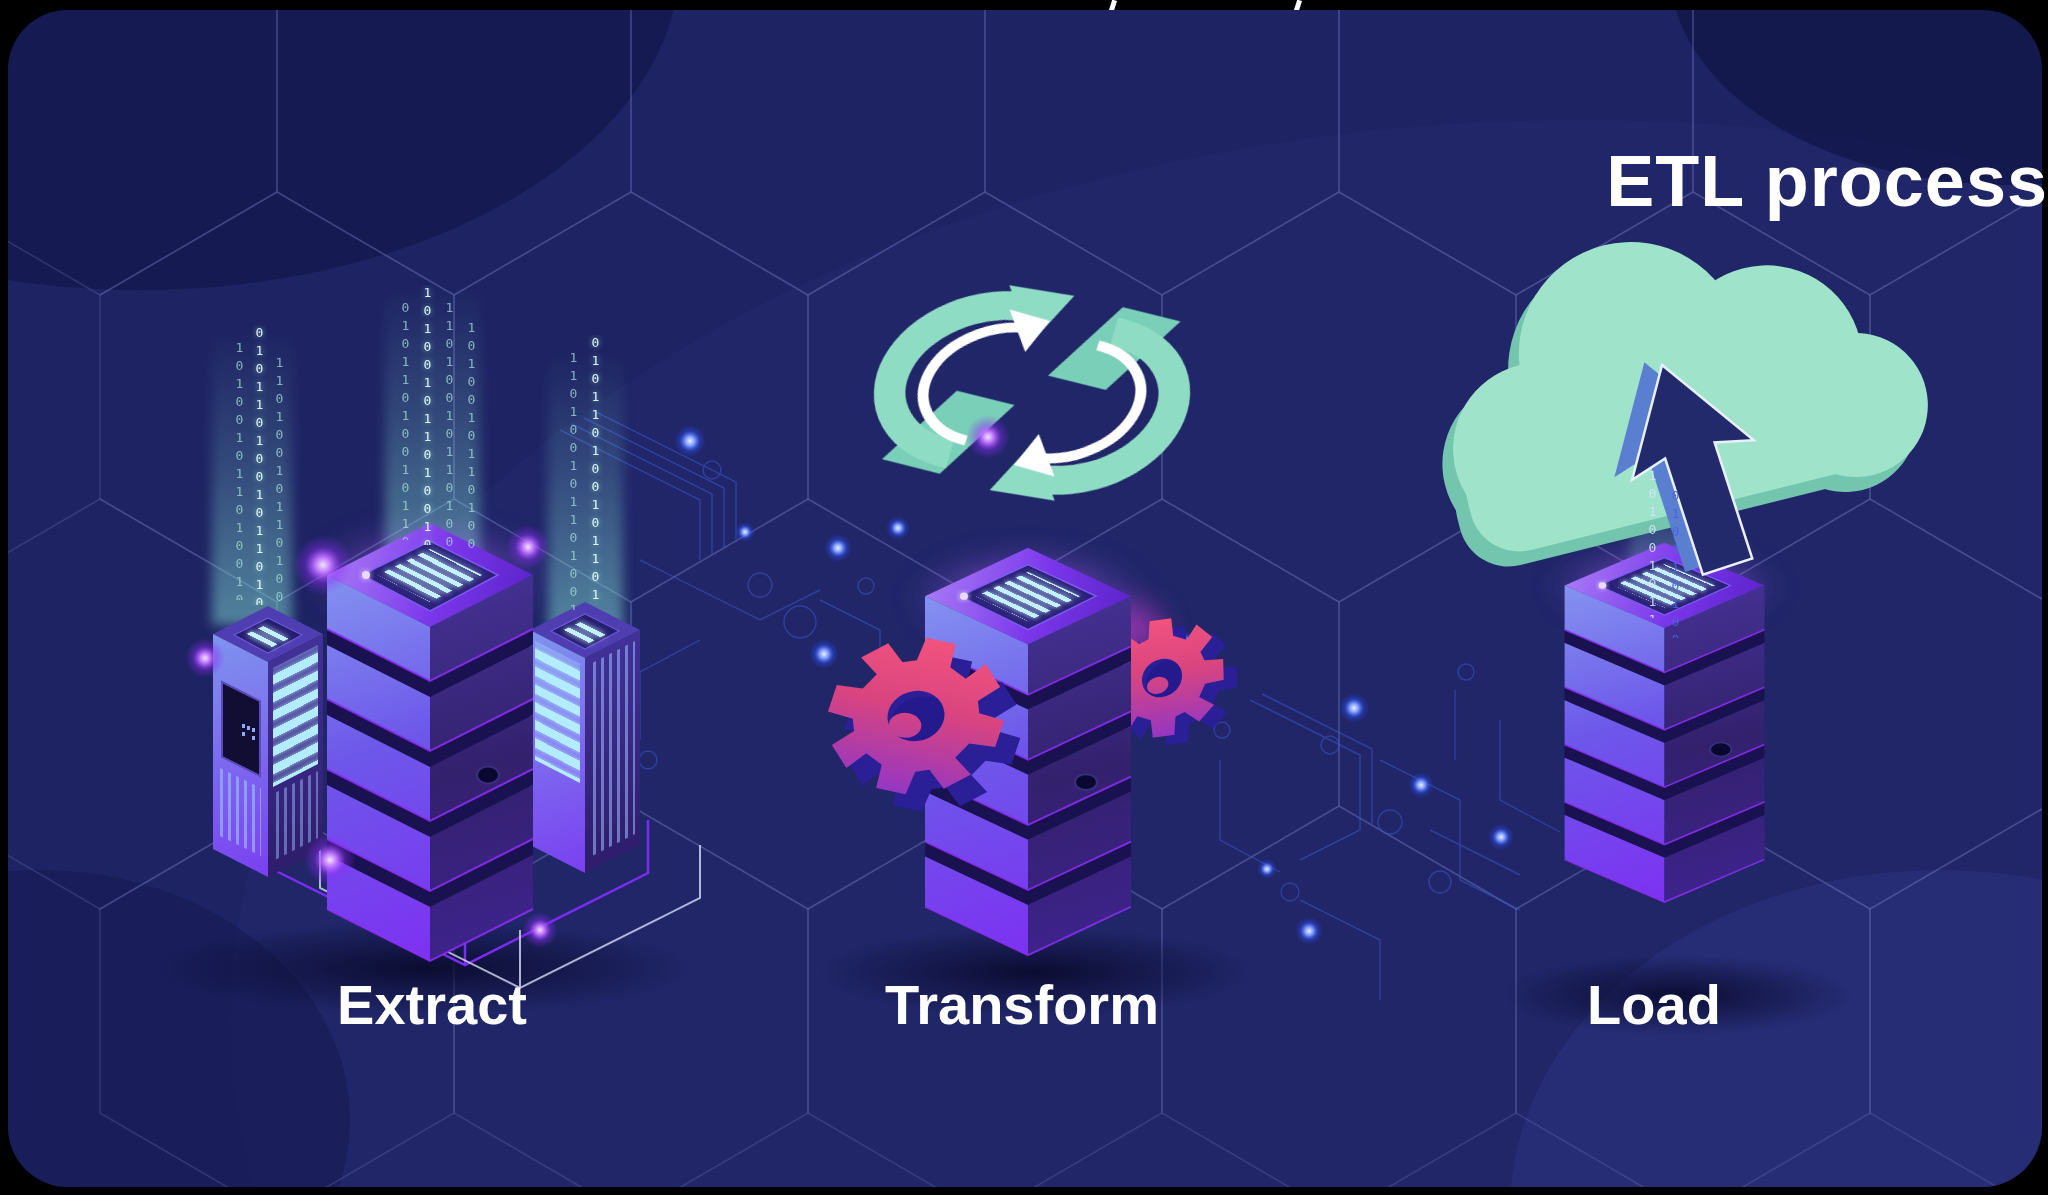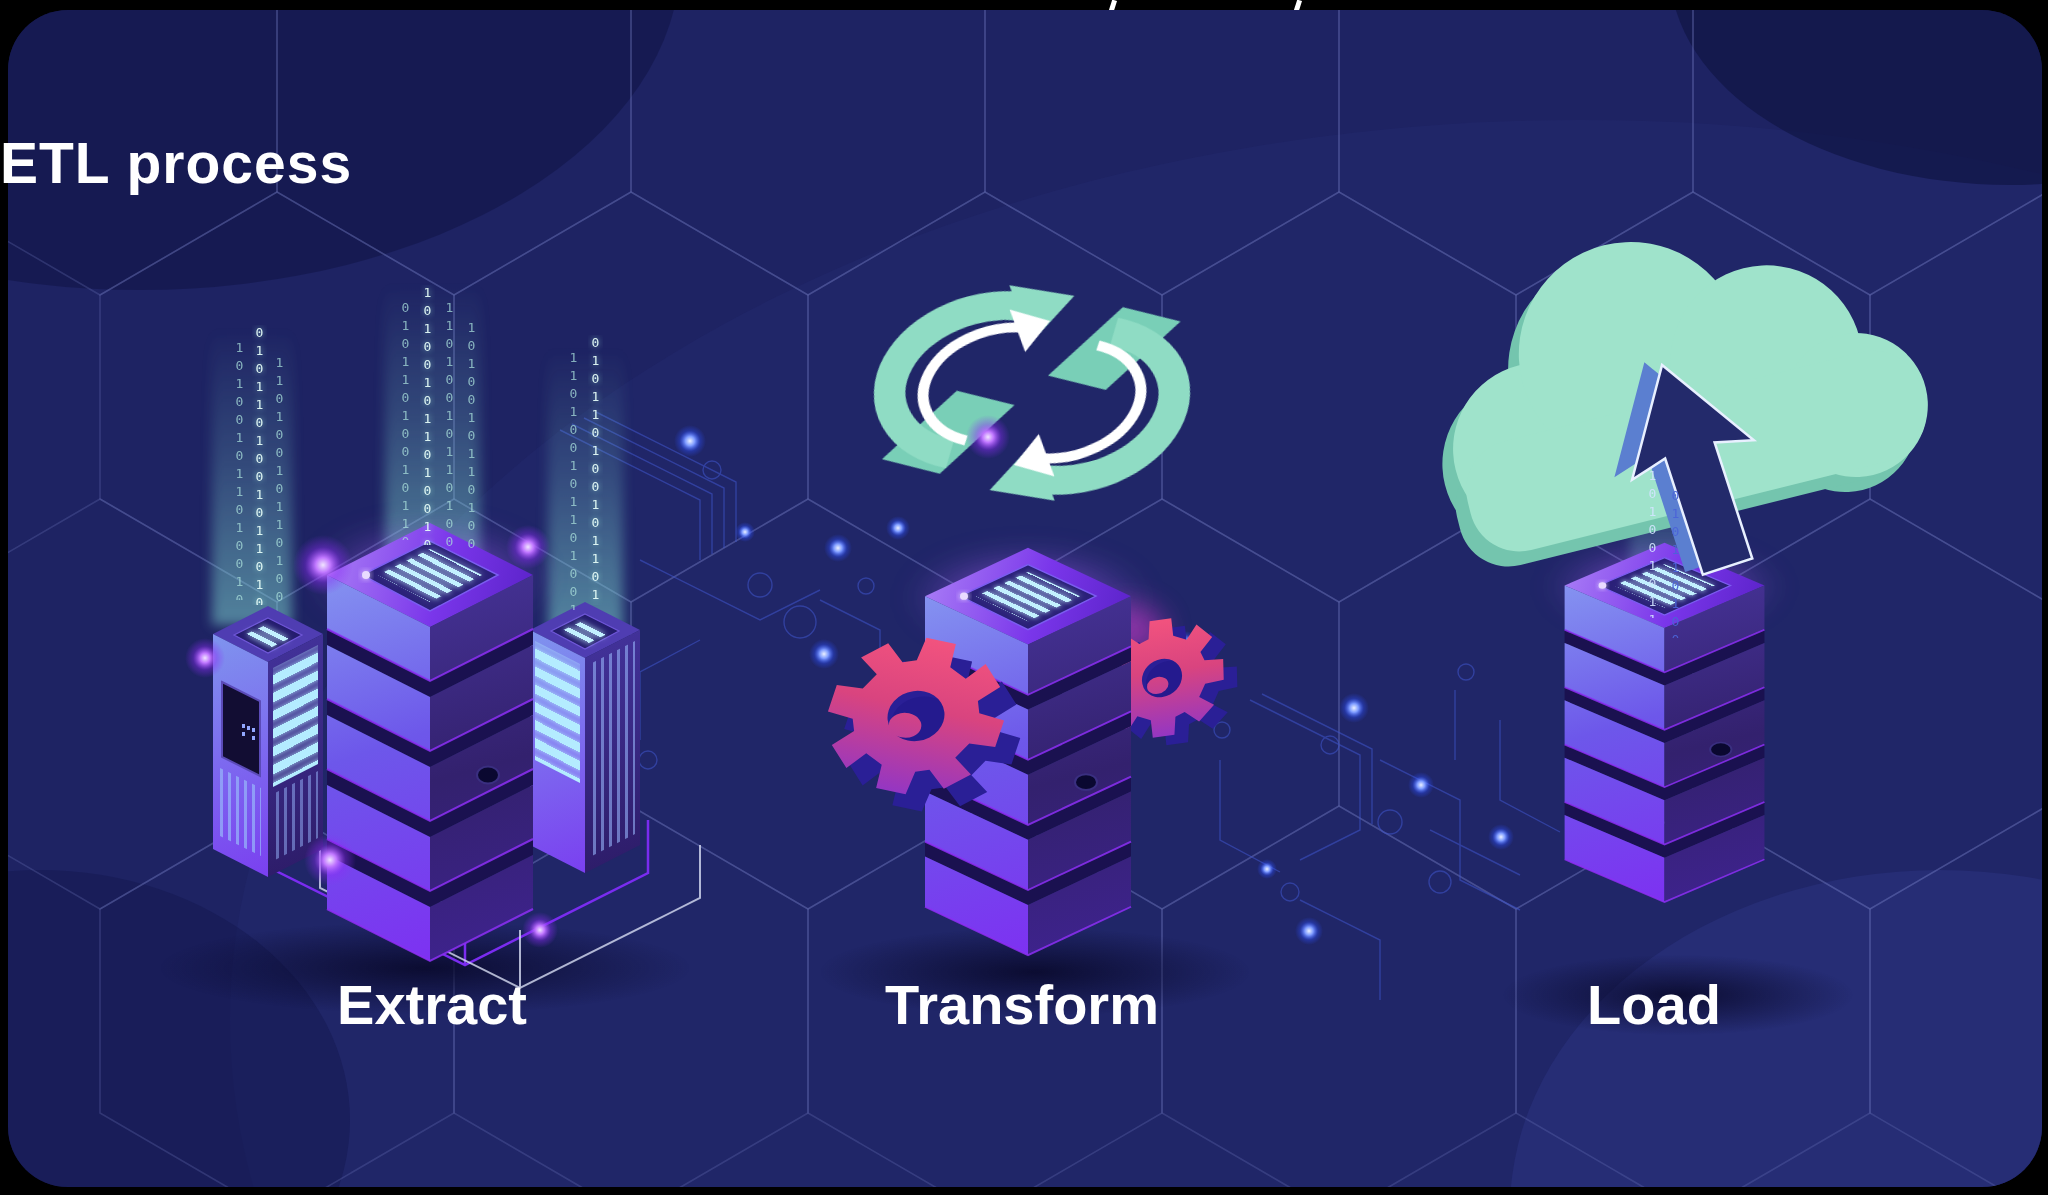--- a/index.html
+++ b/index.html
@@ -1,22 +1,22 @@
 <!DOCTYPE html>
 <html><head>
 <meta charset="utf-8">
 <style>
   html,body{margin:0;padding:0;background:#000;}
   .stage{position:relative;width:2048px;height:1195px;background:#000;overflow:hidden;
          font-family:"Liberation Sans",sans-serif;}
   .panel{position:absolute;left:8px;top:10px;width:2034px;height:1177px;
          background:#1e2363;border-radius:60px;overflow:hidden;}
   .art{position:absolute;left:-8px;top:-10px;width:2048px;height:1195px;}
-  .title{position:absolute;left:0;top:92px;width:100%;text-align:left;
-         color:#fff;font-size:57px;font-weight:bold;letter-spacing:1px;}
+  .title{position:absolute;left:0;top:92px;width:100%;text-align:right;
+         color:#fff;font-size:72px;font-weight:bold;letter-spacing:1px;}
   .step-label{position:absolute;top:972px;transform:translateX(-50%);
          color:#fff;font-size:56px;font-weight:bold;white-space:nowrap;}
   .lbl-extract{left:432px;}
   .lbl-transform{left:1022px;}
   .lbl-load{left:1654px;}
   .binary-col{position:absolute;writing-mode:vertical-rl;text-orientation:upright;
          overflow:hidden;font-family:"DejaVu Sans Mono",monospace;font-size:13px;
          letter-spacing:3px;pointer-events:none;}
   .bin-teal{color:rgba(168,222,217,.75);}
   .bin-bright{color:rgba(228,251,247,.95);text-shadow:0 0 6px rgba(160,240,230,.8);}

